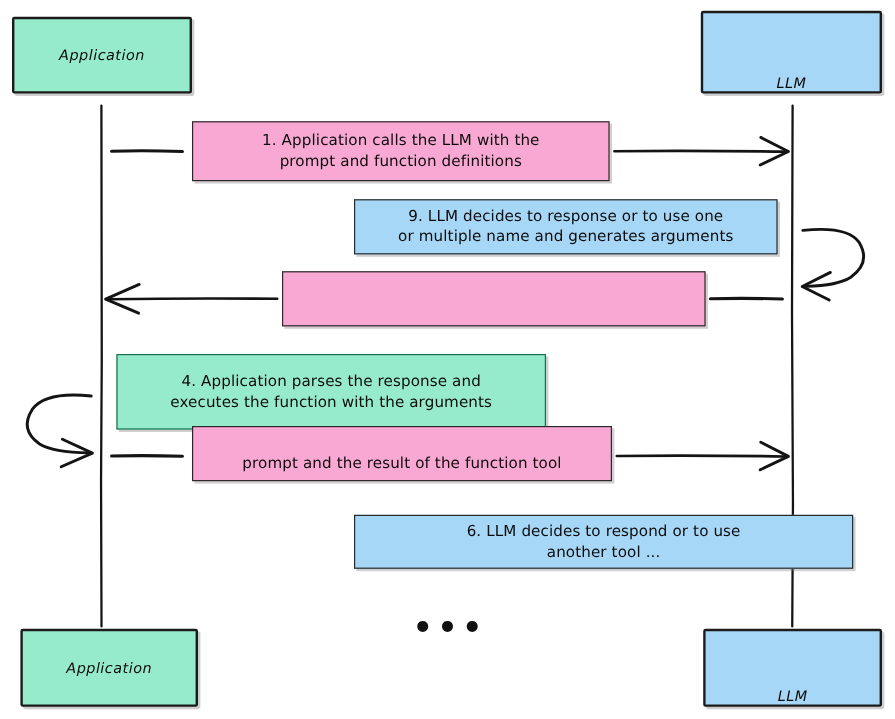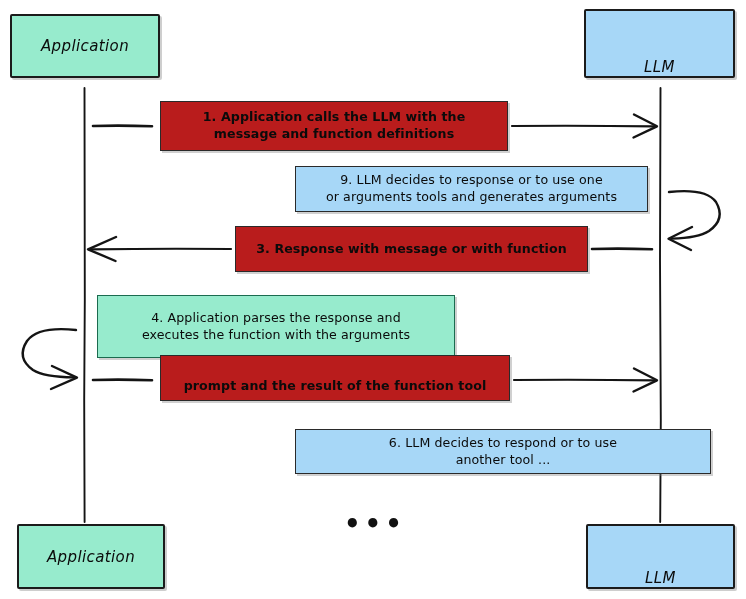--- a/index.html
+++ b/index.html
@@ -31,21 +31,21 @@
     border: 2.5px solid #1b1b1b;
     border-radius: 2px;
     display: flex;
     align-items: center;
     justify-content: center;
     box-shadow: 2px 2px 0 rgba(30,30,30,0.22);
     z-index: 3;
   }
   .participant .plabel {
     font-family: "DejaVu Sans", sans-serif;
-    font-size: 15px;
+    font-size: 12px;
     font-style: italic;
     letter-spacing: 0.4px;
     color: #0b0b0b;
     white-space: nowrap;
   }
   .p-green { background: #97ebcd; }
   .p-blue  { background: #a7d7f7; align-items: flex-end; }
 
   
   .msgbox {
@@ -60,21 +60,21 @@
     z-index: 4;
     box-shadow: 2px 2px 0 rgba(120,120,120,0.35);
   }
   .msgbox .mtext {
     font-family: "DejaVu Sans", sans-serif;
     font-size: 12.6px;
     line-height: 1.32;
     color: #0b0b0b;
     letter-spacing: 0.1px;
   }
-  .m-white { background: #b91c1c; font-weight: bold; }
+  .m-white { background: #f9a8d4; }
   .m-blue  { background: #a7d7f7; border-color: #2a2a2a; }
   .m-green { background: #97ebcd; border-color: #1b6b4f; }
 
   .ellipsis {
     position: absolute;
     font-family: "DejaVu Sans", sans-serif;
     font-size: 26px;
     font-weight: 700;
     letter-spacing: 4px;
     color: #111111;
@@ -127,34 +127,34 @@
     <span class="plabel">Application</span>
   </div>
 
   <div class="participant p-blue" style="left:586px; top:524px; width:149px; height:65px;">
     <span class="plabel">LLM</span>
   </div>
 
   <div class="msgbox m-white" style="left:160px; top:101px; width:348px; height:50px;">
     <span class="mtext">
       <span>1. Application calls the LLM with the</span><br>
-      <span>message and function definitions</span>
+      <span>prompt and function definitions</span>
     </span>
   </div>
 
   <div class="msgbox m-blue" style="left:295px; top:166px; width:353px; height:46px;">
     <span class="mtext">
       <span>9. LLM decides to response or to use one</span><br>
-      <span>or arguments tools and generates arguments</span>
+      <span>or multiple name and generates arguments</span>
     </span>
   </div>
 
   <div class="msgbox m-white" style="left:235px; top:226px; width:353px; height:46px;">
     <span class="mtext">
-      <span>3. Response with message or with function</span><br>
+      <br>
     </span>
   </div>
 
   <div class="msgbox m-green" style="left:97px; top:295px; width:358px; height:63px;">
     <span class="mtext">
       <span>4. Application parses the response and</span><br>
       <span>executes the function with the arguments</span>
     </span>
   </div>
 

